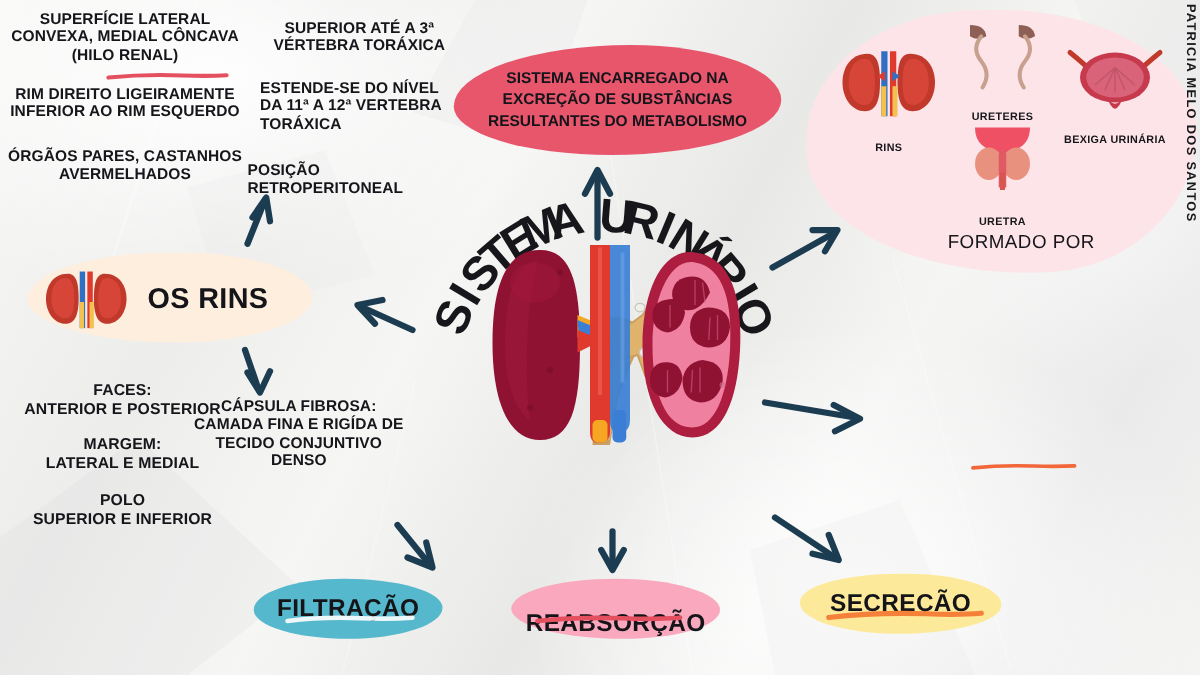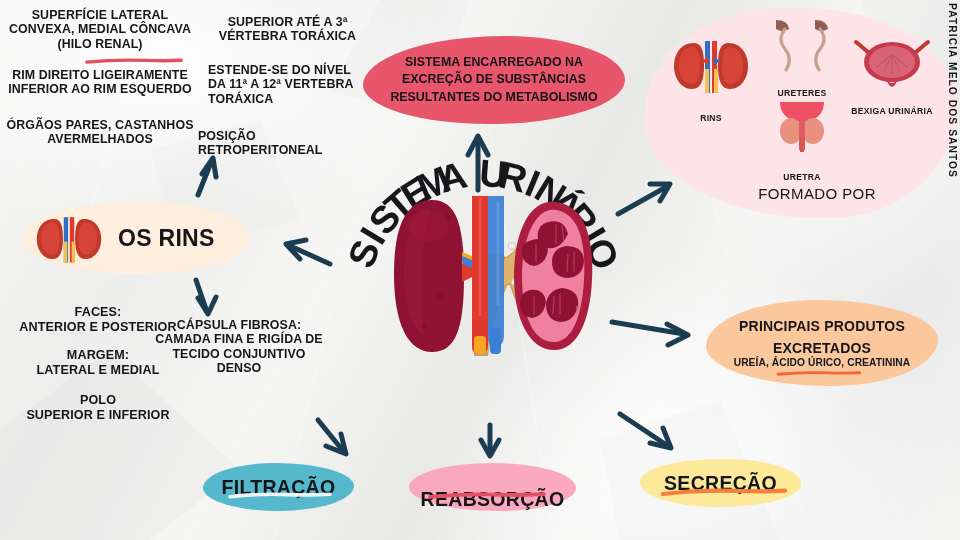--- a/index.html
+++ b/index.html
@@ -263,25 +263,20 @@
       <span class="ltr" style="transform: translate(-50%, -50%) translate(10.12px, -127.6px) rotate(4.53deg);">U</span>
       <span class="ltr" style="transform: translate(-50%, -50%) translate(30.1px, -124.41px) rotate(13.6deg);">R</span>
       <span class="ltr" style="transform: translate(-50%, -50%) translate(49.33px, -118.11px) rotate(22.67deg);">I</span>
       <span class="ltr" style="transform: translate(-50%, -50%) translate(67.32px, -108.86px) rotate(31.73deg);">N</span>
       <span class="ltr" style="transform: translate(-50%, -50%) translate(83.64px, -96.9px) rotate(40.8deg);">Á</span>
       <span class="ltr" style="transform: translate(-50%, -50%) translate(97.86px, -82.5px) rotate(49.87deg);">R</span>
       <span class="ltr" style="transform: translate(-50%, -50%) translate(109.64px, -66.05px) rotate(58.93deg);">I</span>
       <span class="ltr" style="transform: translate(-50%, -50%) translate(118.68px, -47.95px) rotate(68deg);">O</span>
     </div>
 
-  <div class="blob" id="produtos">
-    <span class="l1">PRINCIPAIS PRODUTOS</span>
-    <span class="l2">EXCRETADOS</span>
-    <span class="l3">UREÍA, ÁCIDO ÚRICO, CREATININA</span>
-  </div>
   <svg id="produtos-underline" viewBox="0 0 118 7">
     <path d="M2 4.6 Q34 1.4 70 2.6 Q96 3.4 116 2.4" stroke="#f2663a" stroke-width="4" fill="none" stroke-linecap="round"></path>
   </svg>
 
   <div class="txt" style="left:0px;top:305px;width:196px;font-size:12.6px;">FACES:
 ANTERIOR E POSTERIOR</div>
   <div class="txt" style="left:0px;top:348px;width:196px;font-size:12.6px;">MARGEM:
 LATERAL E MEDIAL</div>
   <div class="txt" style="left:0px;top:393px;width:196px;font-size:12.6px;">POLO
 SUPERIOR E INFERIOR</div>

